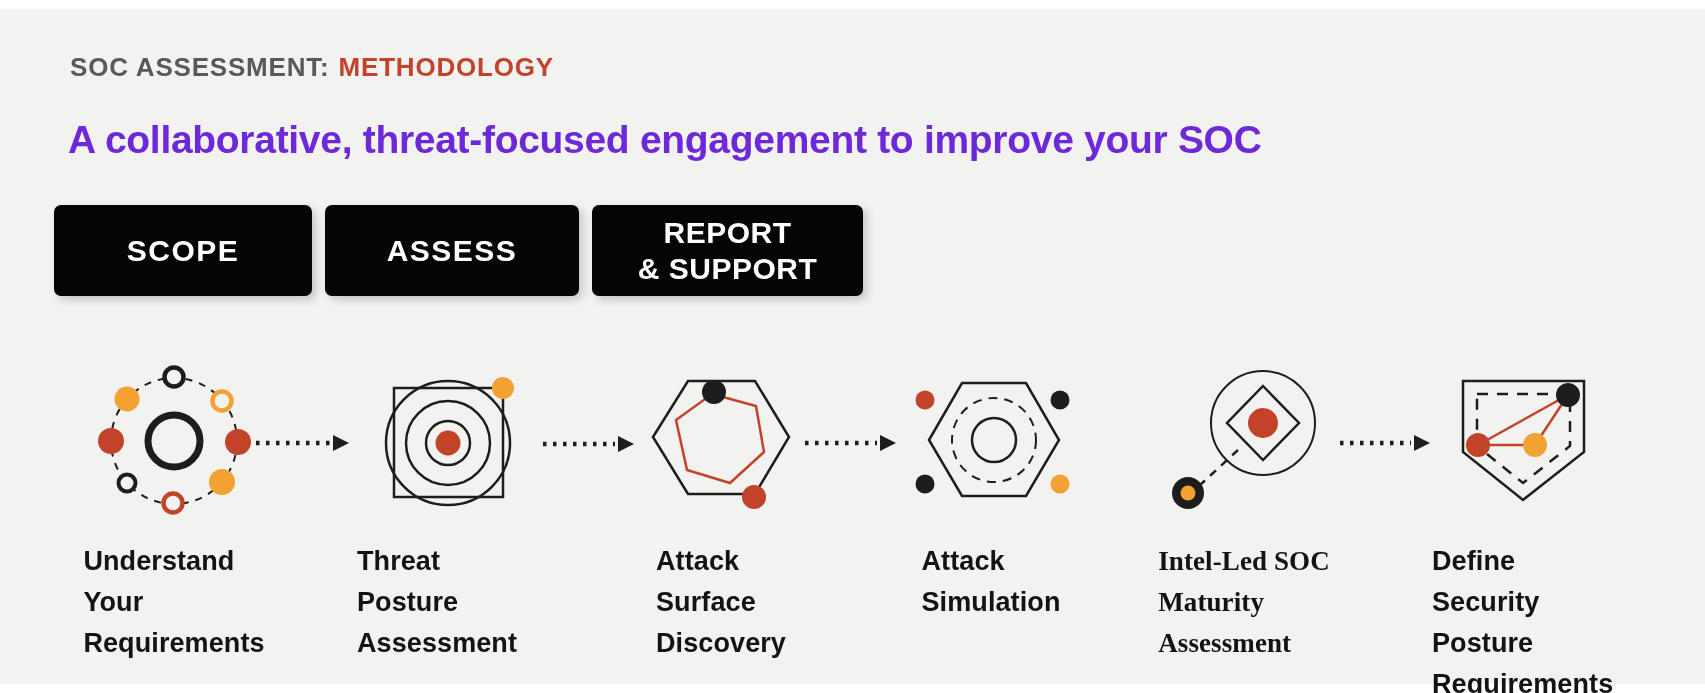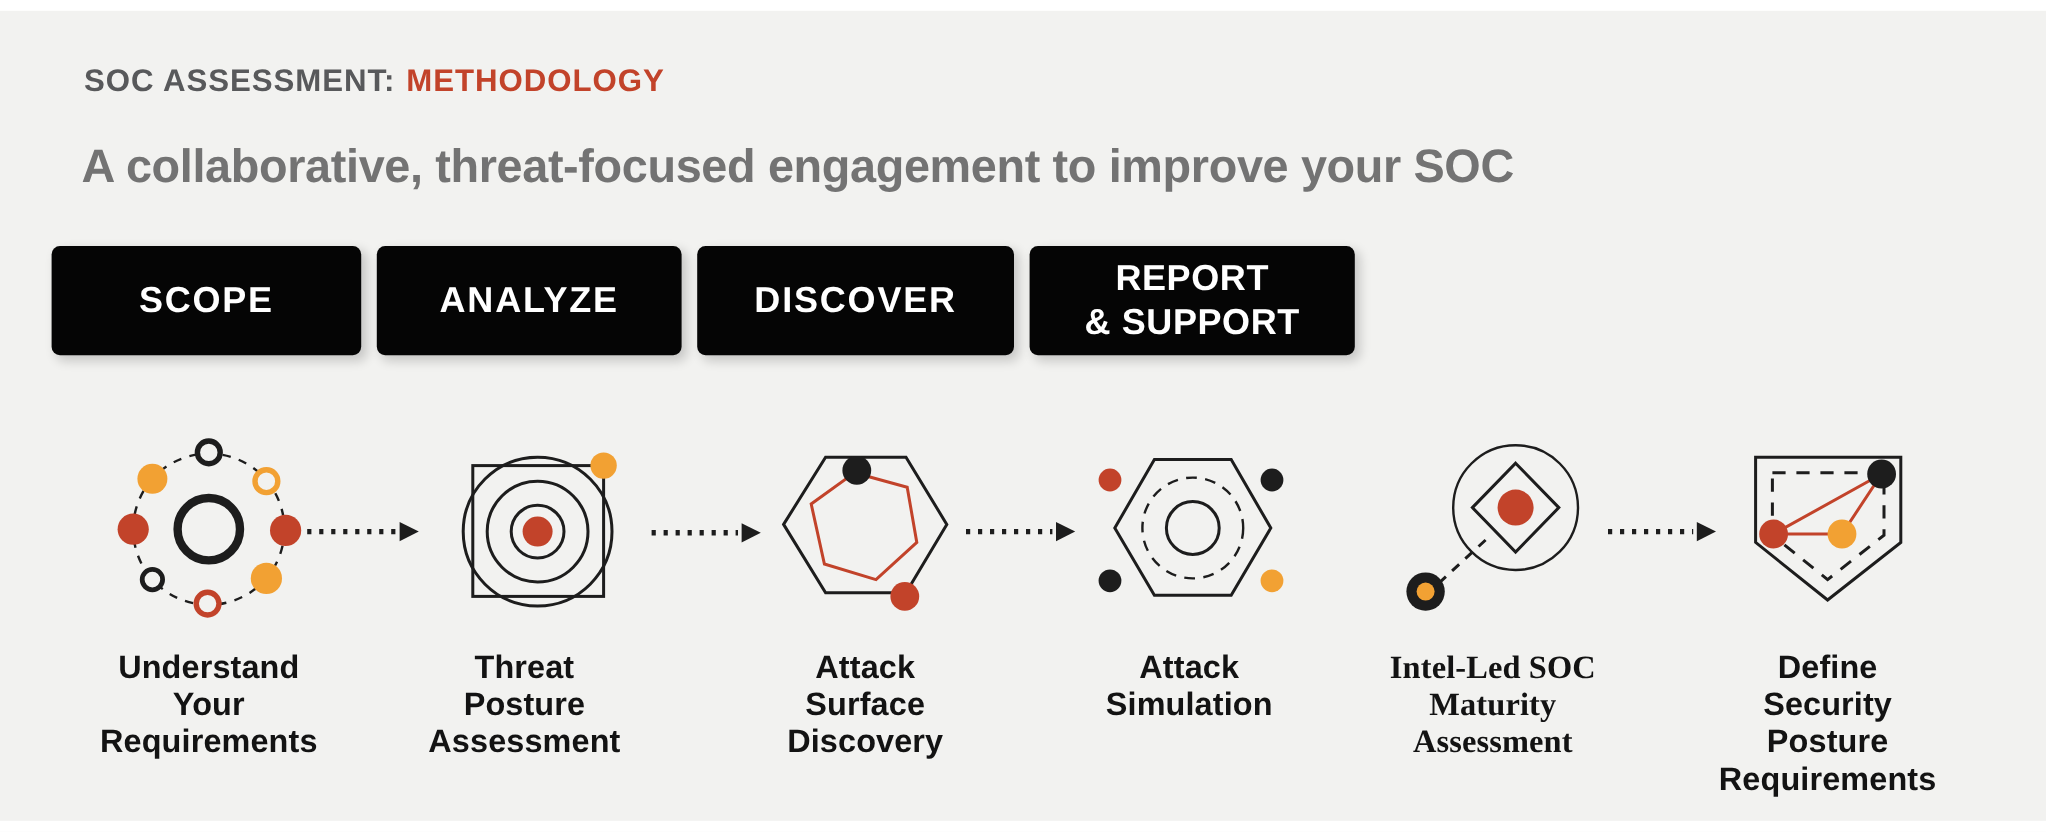--- a/index.html
+++ b/index.html
@@ -8,36 +8,36 @@
     font-family:"Liberation Sans", sans-serif;background:#ffffff;
   }
   .band{position:absolute;left:0;right:0;top:9px;bottom:9px;background:var(--bg,#f2f2f0);}
   .eyebrow{
     position:absolute;left:70px;top:52px;font-size:26px;font-weight:700;
     letter-spacing:0.8px;color:var(--gray,#58595b);
   }
   .eyebrow .hl{color:var(--red,#c2432a);margin-left:9px;}
   .title{
     position:absolute;left:68px;top:118px;margin:0;font-size:39px;font-weight:800;
-    letter-spacing:-0.3px;color:#737373;white-space:nowrap;
+    letter-spacing:-0.3px;color:#6d28d9;white-space:nowrap;
   }
-  .bars{position:absolute;left:43px;top:205px;display:flex;gap:13px;}
+  .bars{position:absolute;left:54px;top:205px;display:flex;gap:13px;}
   .bar{
     height:91px;background:var(--bar,#050505);border-radius:7px;
     display:flex;align-items:center;justify-content:center;
     color:#ffffff;font-size:30px;font-weight:700;letter-spacing:1.5px;
     text-align:center;line-height:1.2;white-space:pre-line;
     box-shadow:4px 4px 9px rgba(0,0,0,0.18);
   }
   .bar-0{width:258px;} .bar-1{width:254px;} .bar-2{width:264px;}
   .bar-3{width:517px;} .bar-4{width:271px;letter-spacing:0.5px;}
   .icons-svg{position:absolute;left:0;top:330px;}
   .caption{
     position:absolute;top:541px;transform:translateX(-50%);
-    text-align:center;font-size:27px;font-weight:700;line-height:31px;
+    font-size:27px;font-weight:700;line-height:41px;
     color:#131313;white-space:pre-line;letter-spacing:0.1px;
   }
   .cap-0{left:174px;} .cap-1{left:437px;} .cap-2{left:721px;}
   .cap-3{left:991px;} .cap-4{left:1244px;font-family:Liberation Serif, serif;} .cap-5{left:1523px;}
 
   
   .sk{stroke:var(--ink,#1d1d1d);fill:none;}
   .sk-red{stroke:var(--red,#c2432a);fill:none;}
   .f-red{fill:var(--red,#c2432a);}
   .f-orange{fill:var(--orange,#f2a133);}
@@ -53,22 +53,21 @@
   <div class="band"></div>
 
   <div class="eyebrow">
     <span>SOC ASSESSMENT:</span><span class="hl">METHODOLOGY</span>
   </div>
 
   <h1 class="title">A collaborative, threat-focused engagement to improve your SOC</h1>
 
   <div class="bars">
     <div class="bar bar-0">SCOPE</div>
-    <div class="bar bar-1">ANALYZE</div>
-    <div class="bar bar-2">DISCOVER</div>
+    <div class="bar bar-1">ASSESS</div>
     <div class="bar bar-4">REPORT
 &amp; SUPPORT</div>
   </div>
 
   <svg class="icons-svg" width="1705" height="240" viewBox="0 0 1705 240">
 
     <g>
       <circle class="sk" cx="174" cy="111" r="63" stroke-width="2" stroke-dasharray="7 7"></circle>
       <circle class="sk" cx="174" cy="111" r="26" stroke-width="7"></circle>
       <circle class="hollow-ink" cx="174" cy="47" r="9.5" stroke-width="4.5"></circle>

